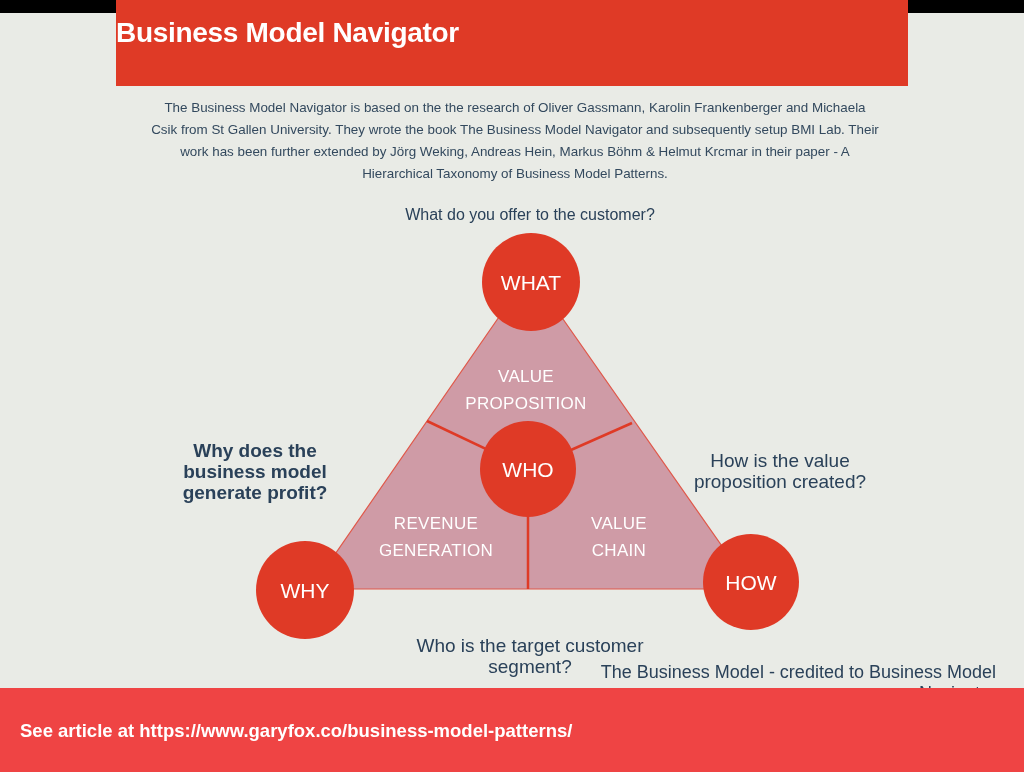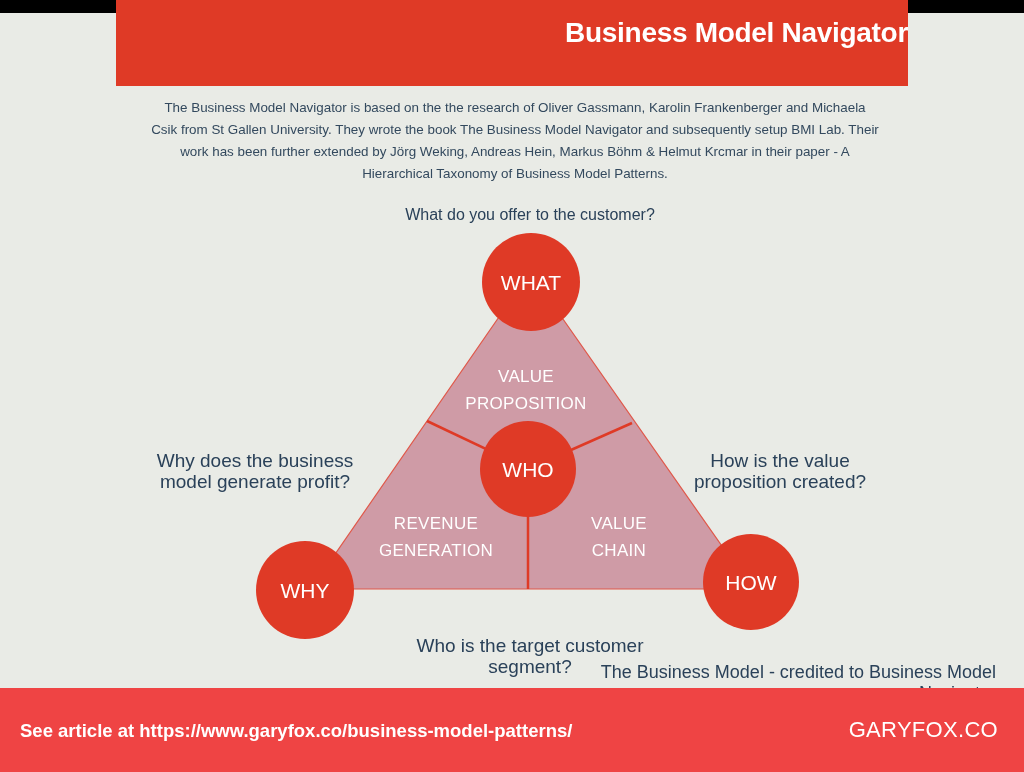--- a/index.html
+++ b/index.html
@@ -4,31 +4,31 @@
 <style>
   html, body { margin: 0; padding: 0; }
   body {
     width: 1024px; height: 772px; position: relative; overflow: hidden;
     background: #e9ebe6;
     font-family: "Liberation Sans", sans-serif;
   }
   .top-strip { position: absolute; left: 0; top: 0; width: 1024px; height: 13px; background: #000; }
   .banner {
     position: absolute; left: 116px; top: 0; width: 792px; height: 86px;
-    background: #df3a26; color: #fff; text-align: right;
+    background: #df3a26; color: #fff; text-align: left;
   }
   .banner .title { position: absolute; left: 0; right: 0; top: 17px; font-size: 28px; font-weight: bold; letter-spacing: -0.3px; }
   .banner .subtitle { position: absolute; left: 0; right: 0; top: 64px; font-size: 13px; font-weight: bold; }
   .intro {
     position: absolute; left: 150px; top: 97px; width: 730px;
     text-align: center; color: #33495e; font-size: 13.4px; line-height: 22px;
   }
   .q { position: absolute; color: #2a4159; text-align: center; font-size: 19px; line-height: 21px; }
   .q-top { left: 330px; top: 204px; width: 400px; font-size: 16px; }
-  .q-left { left: 150px; top: 450px; width: 210px; }
+  .q-left { left: 150px; top: 440px; width: 210px; font-weight: bold; }
   .q-right { left: 680px; top: 450px; width: 200px; }
   .q-bottom { left: 380px; top: 603px; width: 300px; margin-top: 32px; }
   svg.diagram { position: absolute; left: 0; top: 0; }
   .circle-label { fill: #fff; font-family: "Liberation Sans", sans-serif; font-size: 21px; text-anchor: middle; }
   .seg-label { fill: #fff; font-family: "Liberation Sans", sans-serif; font-size: 17px; text-anchor: middle; letter-spacing: 0.3px; }
   .credit { position: absolute; left: 560px; top: 662px; width: 436px; text-align: right; color: #2a4159; font-size: 18px; }
   .footer { position: absolute; left: 0; top: 688px; width: 1024px; height: 84px; background: #ef4444; }
   .footer .link { position: absolute; left: 20px; top: 32px; color: #fff; font-weight: bold; font-size: 18.5px; }
   .footer .brand { position: absolute; right: 26px; top: 29px; color: #fff; font-size: 22px; letter-spacing: 0.3px; }
 </style>
@@ -77,14 +77,13 @@
   <g>
     <circle cx="751" cy="582" r="48" fill="#df3a26"></circle>
     <text class="circle-label" x="751" y="590">HOW</text>
   </g>
 </svg>
 
 <div class="credit">The Business Model - credited to Business Model Navigator</div>
 
 <div class="footer">
   <div class="link">See article at https://www.garyfox.co/business-model-patterns/</div>
-  <div class="brand">GARYFOX.CO</div>
 </div>
 
 </body></html>

